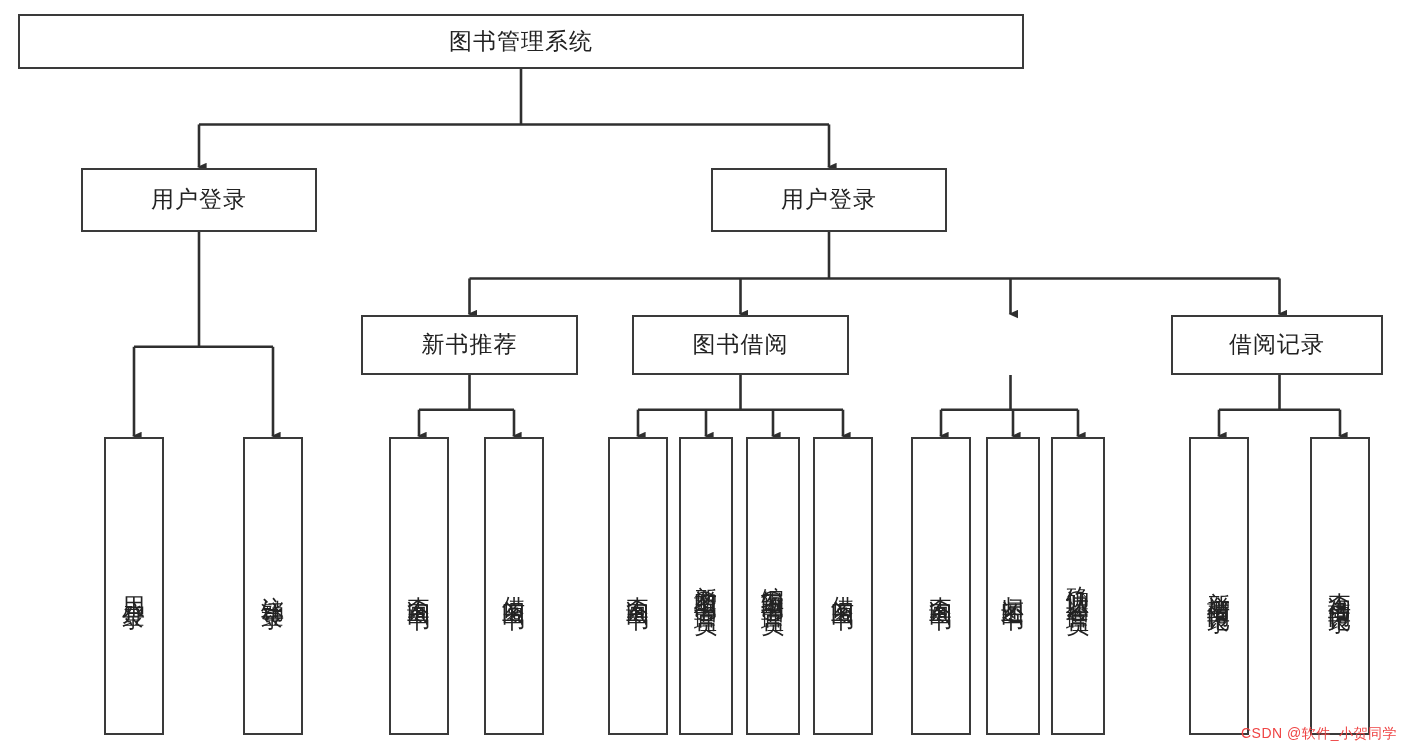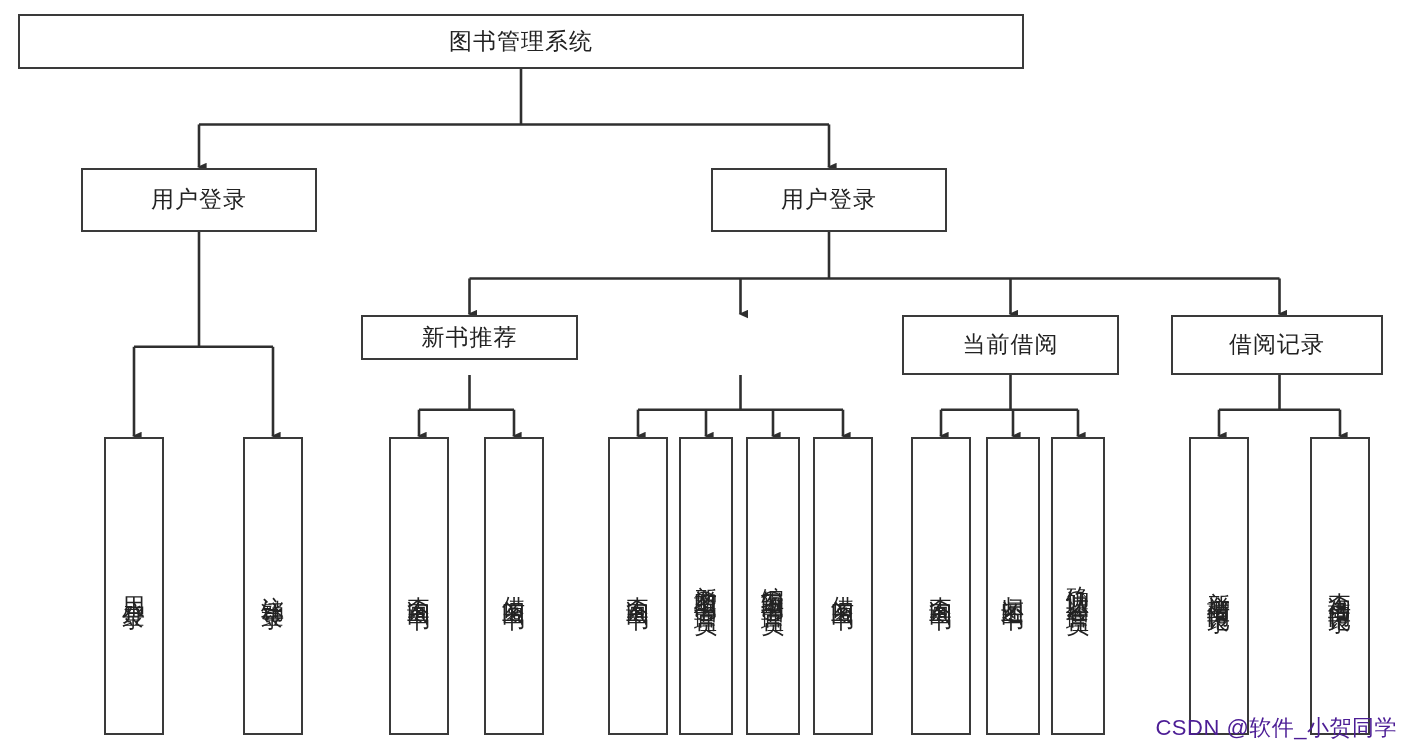--- a/index.html
+++ b/index.html
@@ -51,22 +51,22 @@
   .node.v .vlabel {
     display: block;
     writing-mode: vertical-rl;
     text-orientation: upright;
     letter-spacing: 4px;
   }
   .watermark {
     position: absolute;
     right: 8px;
     bottom: 4px;
-    font-size: 22px;
-    color: #4c1d95;
+    font-size: 14px;
+    color: #ef4444;
     white-space: nowrap;
     letter-spacing: 0.5px;
   }
 </style>
 </head>
 <body>
 
 <div id="canvas">
 
   <svg id="edges" viewBox="0 0 1405 747">
@@ -116,25 +116,25 @@
     <span>图书管理系统</span>
   </div>
 
   <div class="node h" style="left: 81px; top: 168px; width: 236px; height: 64px;">
     <span>用户登录</span>
   </div>
   <div class="node h" style="left: 711px; top: 168px; width: 236px; height: 64px;">
     <span>用户登录</span>
   </div>
 
-  <div class="node h" style="left: 361px; top: 315px; width: 217px; height: 45px;">
+  <div class="node h" style="left: 361px; top: 315px; width: 217px; height: 60px;">
     <span>新书推荐</span>
   </div>
-  <div class="node h" style="left: 902px; top: 315px; width: 217px; height: 60px;">
-    <span>当前借阅</span>
+  <div class="node h" style="left: 632px; top: 315px; width: 217px; height: 60px;">
+    <span>图书借阅</span>
   </div>
   <div class="node h" style="left: 1171px; top: 315px; width: 212px; height: 60px;">
     <span>借阅记录</span>
   </div>
 
   <div class="node v" style="left: 104px; top: 437px; width: 60px; height: 298px;">
     <span class="vlabel">用户登录</span>
   </div>
   <div class="node v" style="left: 243px; top: 437px; width: 60px; height: 298px;">
     <span class="vlabel">注销登录</span>

